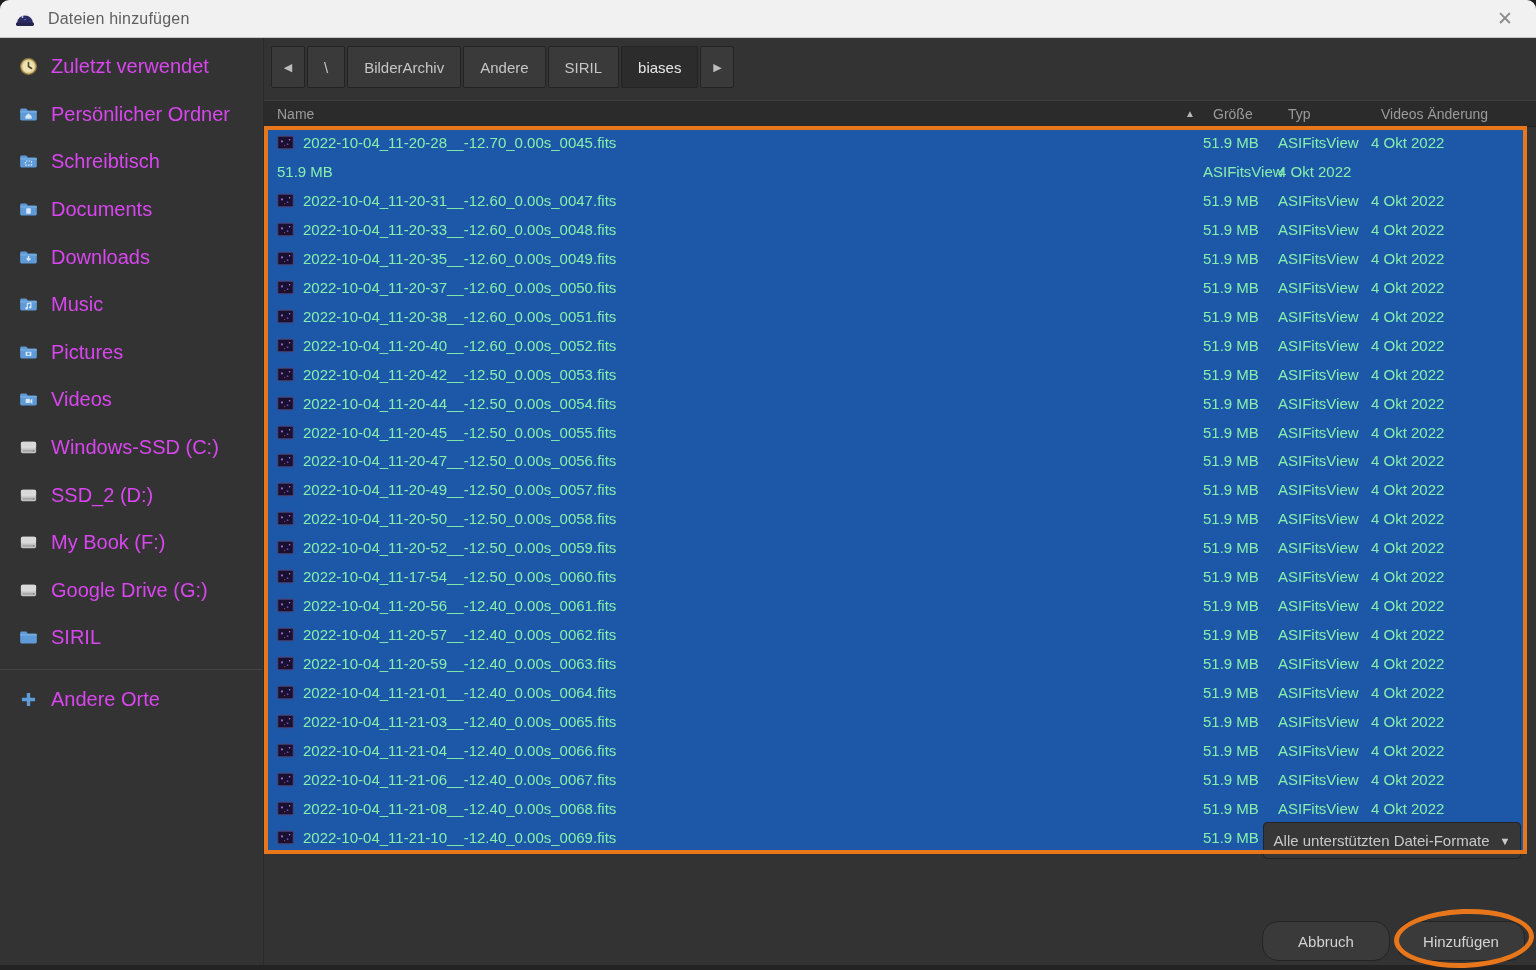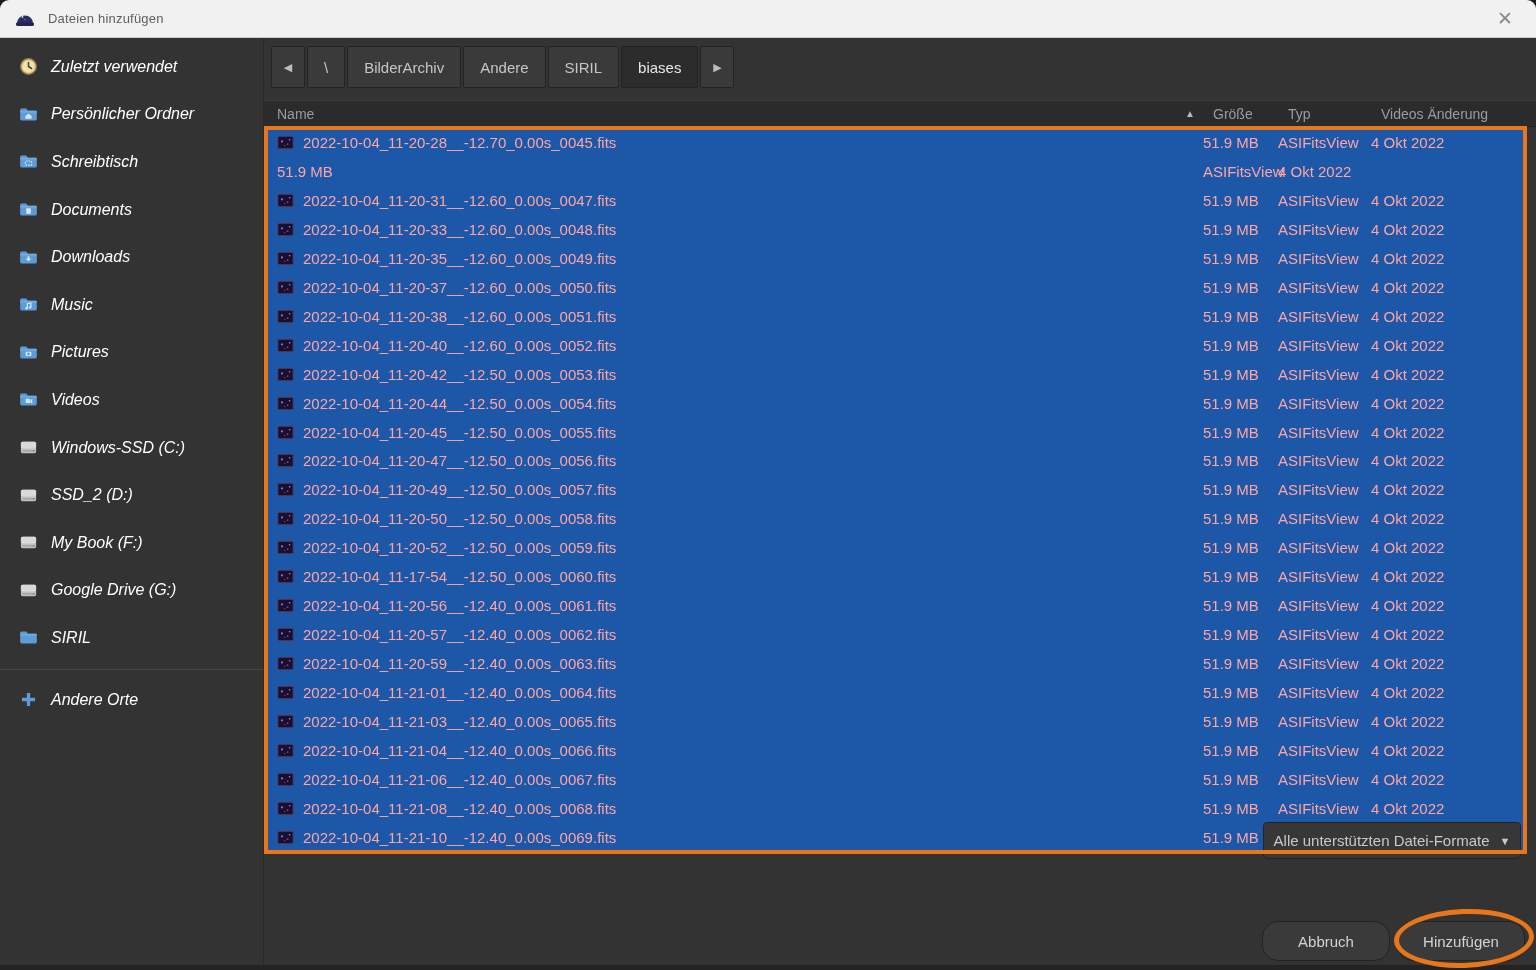--- a/index.html
+++ b/index.html
@@ -6,31 +6,31 @@
   html,body { width:1536px; height:970px; overflow:hidden; background:#1b1b1b;
               font-family:"Liberation Sans", sans-serif; }
   .dialog { position:absolute; inset:0; }
 
   
   .titlebar { position:absolute; top:0; left:0; right:0; height:38px;
               background:#f1f1f1; border-radius:9px 9px 0 0;
               display:flex; align-items:center; padding:0 14px;
               border-bottom:1px solid #c9c9c9; }
   .app-icon { width:22px; height:20px; margin-right:12px; flex:0 0 auto; }
-  .title-text { font-size:13px; color:#5f5f5f; letter-spacing:.2px; }
+  .title-text { font-size:16px; color:#5f5f5f; letter-spacing:.2px; }
   .close-btn { margin-left:auto; color:#8a8a8a; font-size:19px; width:34px; height:30px;
                display:flex; align-items:center; justify-content:center; cursor:default; }
 
   
   .sidebar { position:absolute; top:38px; left:0; width:264px; bottom:0;
              background:#333333; border-right:1px solid #2a2a2a; padding-top:5px; }
   .side-item { height:47.6px; display:flex; align-items:center; padding-left:19px; }
   .side-icon { width:19px; height:19px; margin-right:13px; flex:0 0 auto; }
   .side-icon svg { width:100%; height:100%; display:block; }
-  .side-label { font-size:16px; color:#ffffff; white-space:nowrap;font-style:italic; }
+  .side-label { font-size:20px; color:#d946ef; white-space:nowrap; }
   .side-sep { height:1px; background:#454545; margin:7px 0 6px 0; }
 
   
   .content { position:absolute; top:38px; left:264px; right:0; bottom:0; background:#333333; }
 
   
   .pathbar { position:absolute; top:8px; left:7px; height:42px; display:flex; }
   .crumb { height:42px; background:#3a3a3a; border:1px solid #232323;
            color:#c6c6c6; font-size:15px; display:flex; align-items:center;
            justify-content:center; padding:0 16px; margin-right:2px; border-radius:2px; }
@@ -44,21 +44,21 @@
                  padding:0 40px 0 13px; align-items:center;
                  color:#9b9b9b; font-size:14px; }
   .hdr-name { display:flex; align-items:center; }
   .sort-arrow { margin-left:auto; margin-right:18px; font-size:10px; color:#b9b9b9; }
 
   
   .rows { position:absolute; top:90px; left:0; width:1262px; height:725px;
           background:#1c57a8; overflow:hidden; }
   .frow { height:28.96px; display:grid; grid-template-columns:1fr 75px 93px 115px;
           padding:0 40px 0 13px; align-items:center; background:#1c57a8;
-          color:#fca5a5; font-size:15px; }
+          color:#86efac; font-size:15px; }
   .fname { display:flex; align-items:center; min-width:0; white-space:nowrap; }
   .ficon { width:17px; height:15px; margin-right:9px; flex:0 0 auto; }
   .ficon svg { width:100%; height:100%; display:block; }
   .fsize,.ftype,.fdate { white-space:nowrap; }
 
   
   .filter-btn { position:absolute; right:15px; top:784px; width:258px; height:37px;
                 background:#373737; border:1px solid #232323; border-radius:4px;
                 color:#c9c9c9; font-size:15px; display:flex; align-items:center;
                 justify-content:center; gap:10px; }

